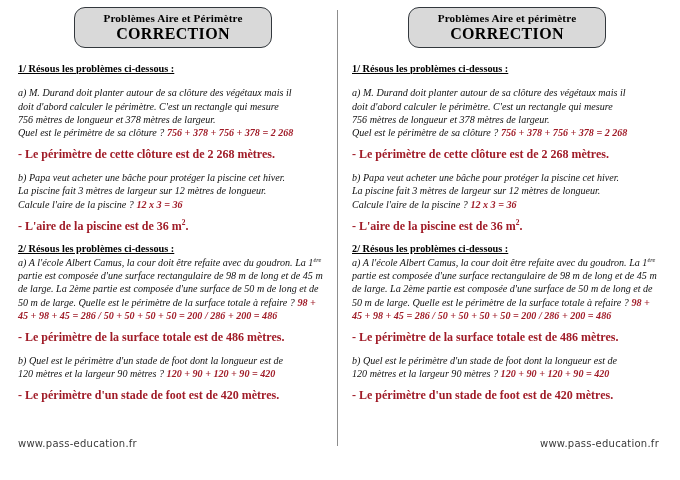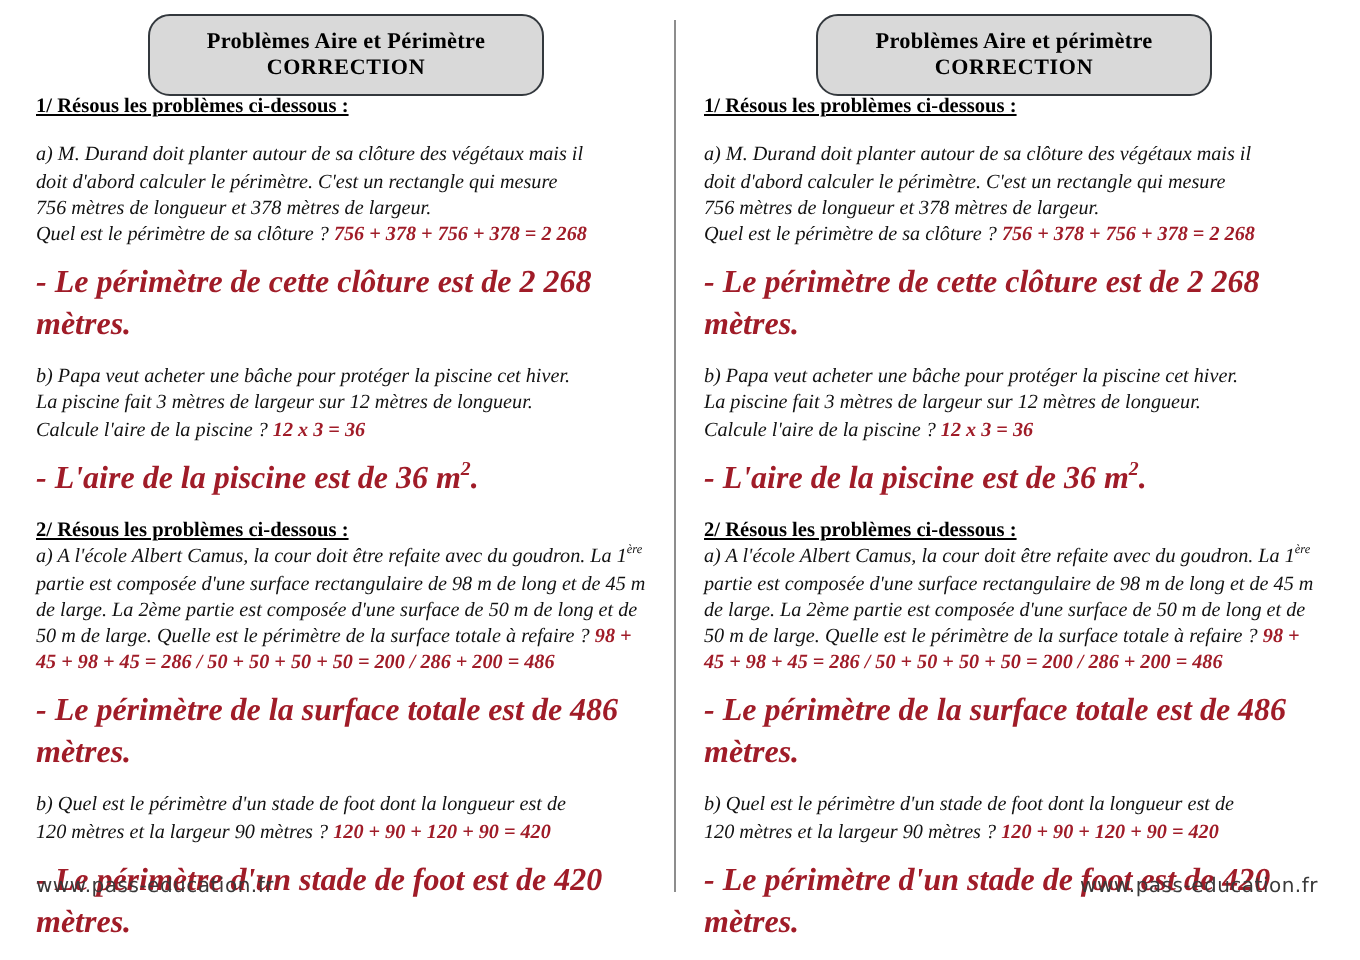--- a/index.html
+++ b/index.html
@@ -54,30 +54,30 @@
     line-height: 1.12;
   }
   .panel-right .title-box { left: 70px; }
   .title-line1 {
     font-size: 11.2px;
     font-weight: bold;
     color: #000;
     letter-spacing: 0.15px;
   }
   .title-line2 {
-    font-size: 11px;
+    font-size: 16px;
     font-weight: bold;
     color: #000;
     letter-spacing: 0.35px;
     margin-top: 1px;
   }
 
   .body {
     position: absolute;
-    top: 47px;
+    top: 62px;
     left: 18px;
     width: 306px;
     font-size: 10.1px;
     color: #111111;
     line-height: 1.31;
   }
   .panel-right .body { left: 14px; width: 310px; }
 
   .section-head {
     font-weight: bold;
@@ -95,22 +95,21 @@
   .gap-md { height: 8px; }
 
   .ans {
     color: #a01c28;
     font-weight: bold;
   }
   .result {
     color: #a01c28;
     font-weight: bold;
     margin: 0;
-    font-size: 16px;
-    font-style: italic;
+    font-size: 12px;
   }
   sup {
     font-size: 0.62em;
     vertical-align: super;
     line-height: 0;
   }
 
   .footer {
     position: absolute;
     bottom: 31px;

